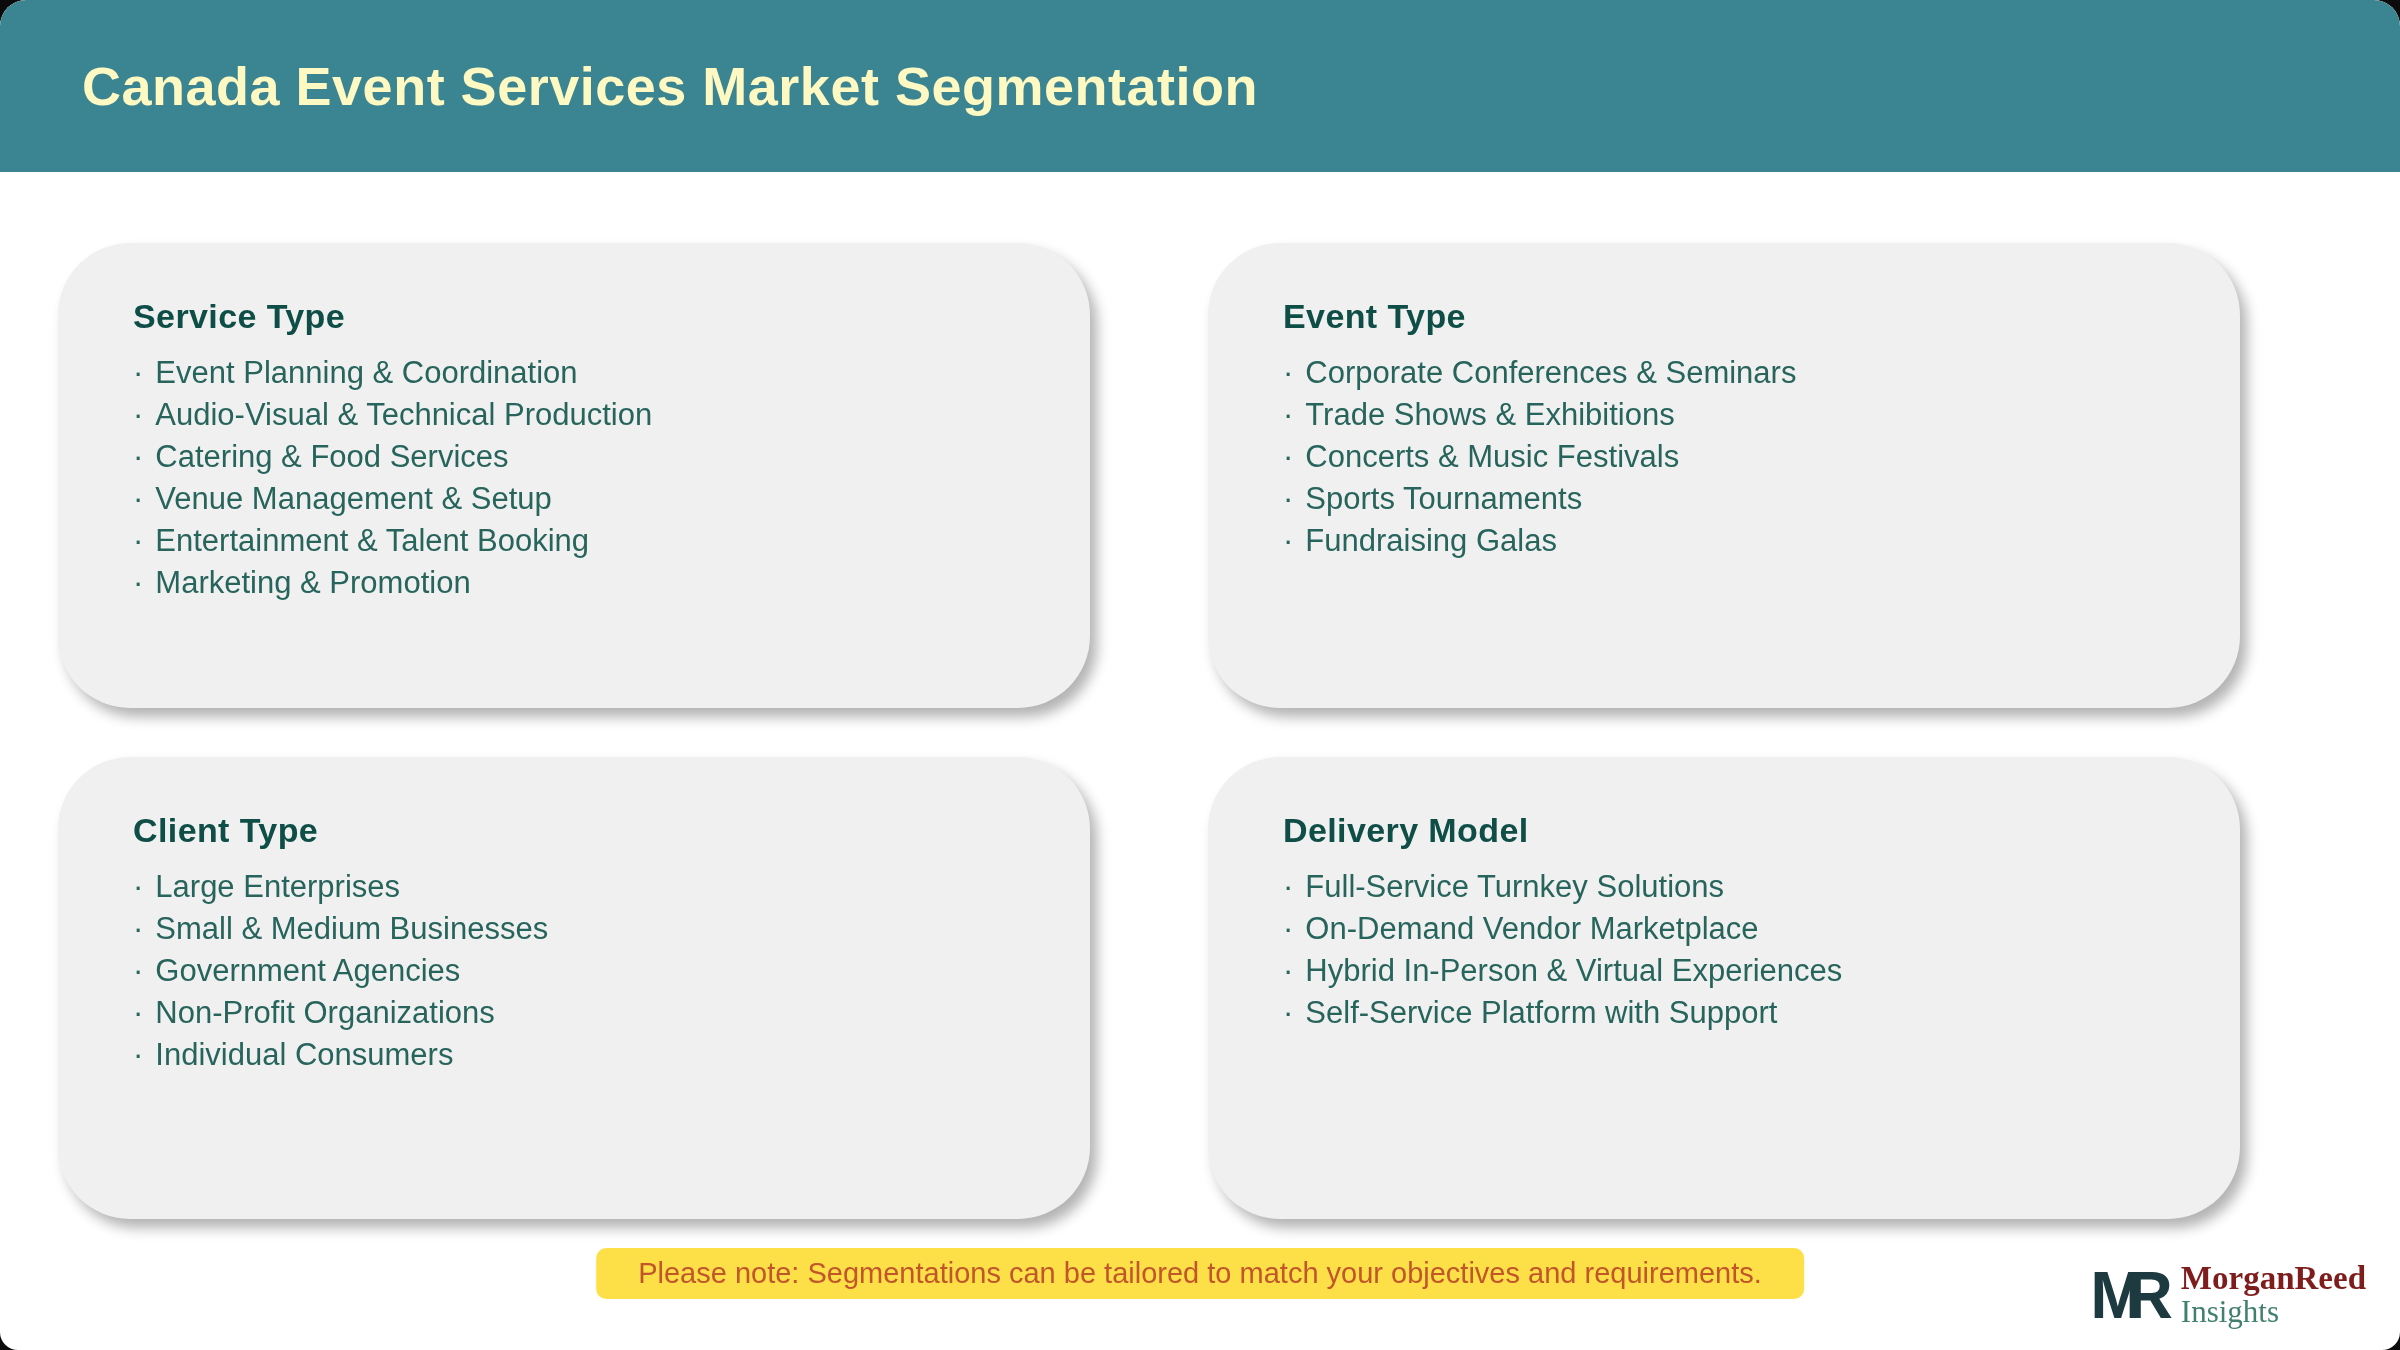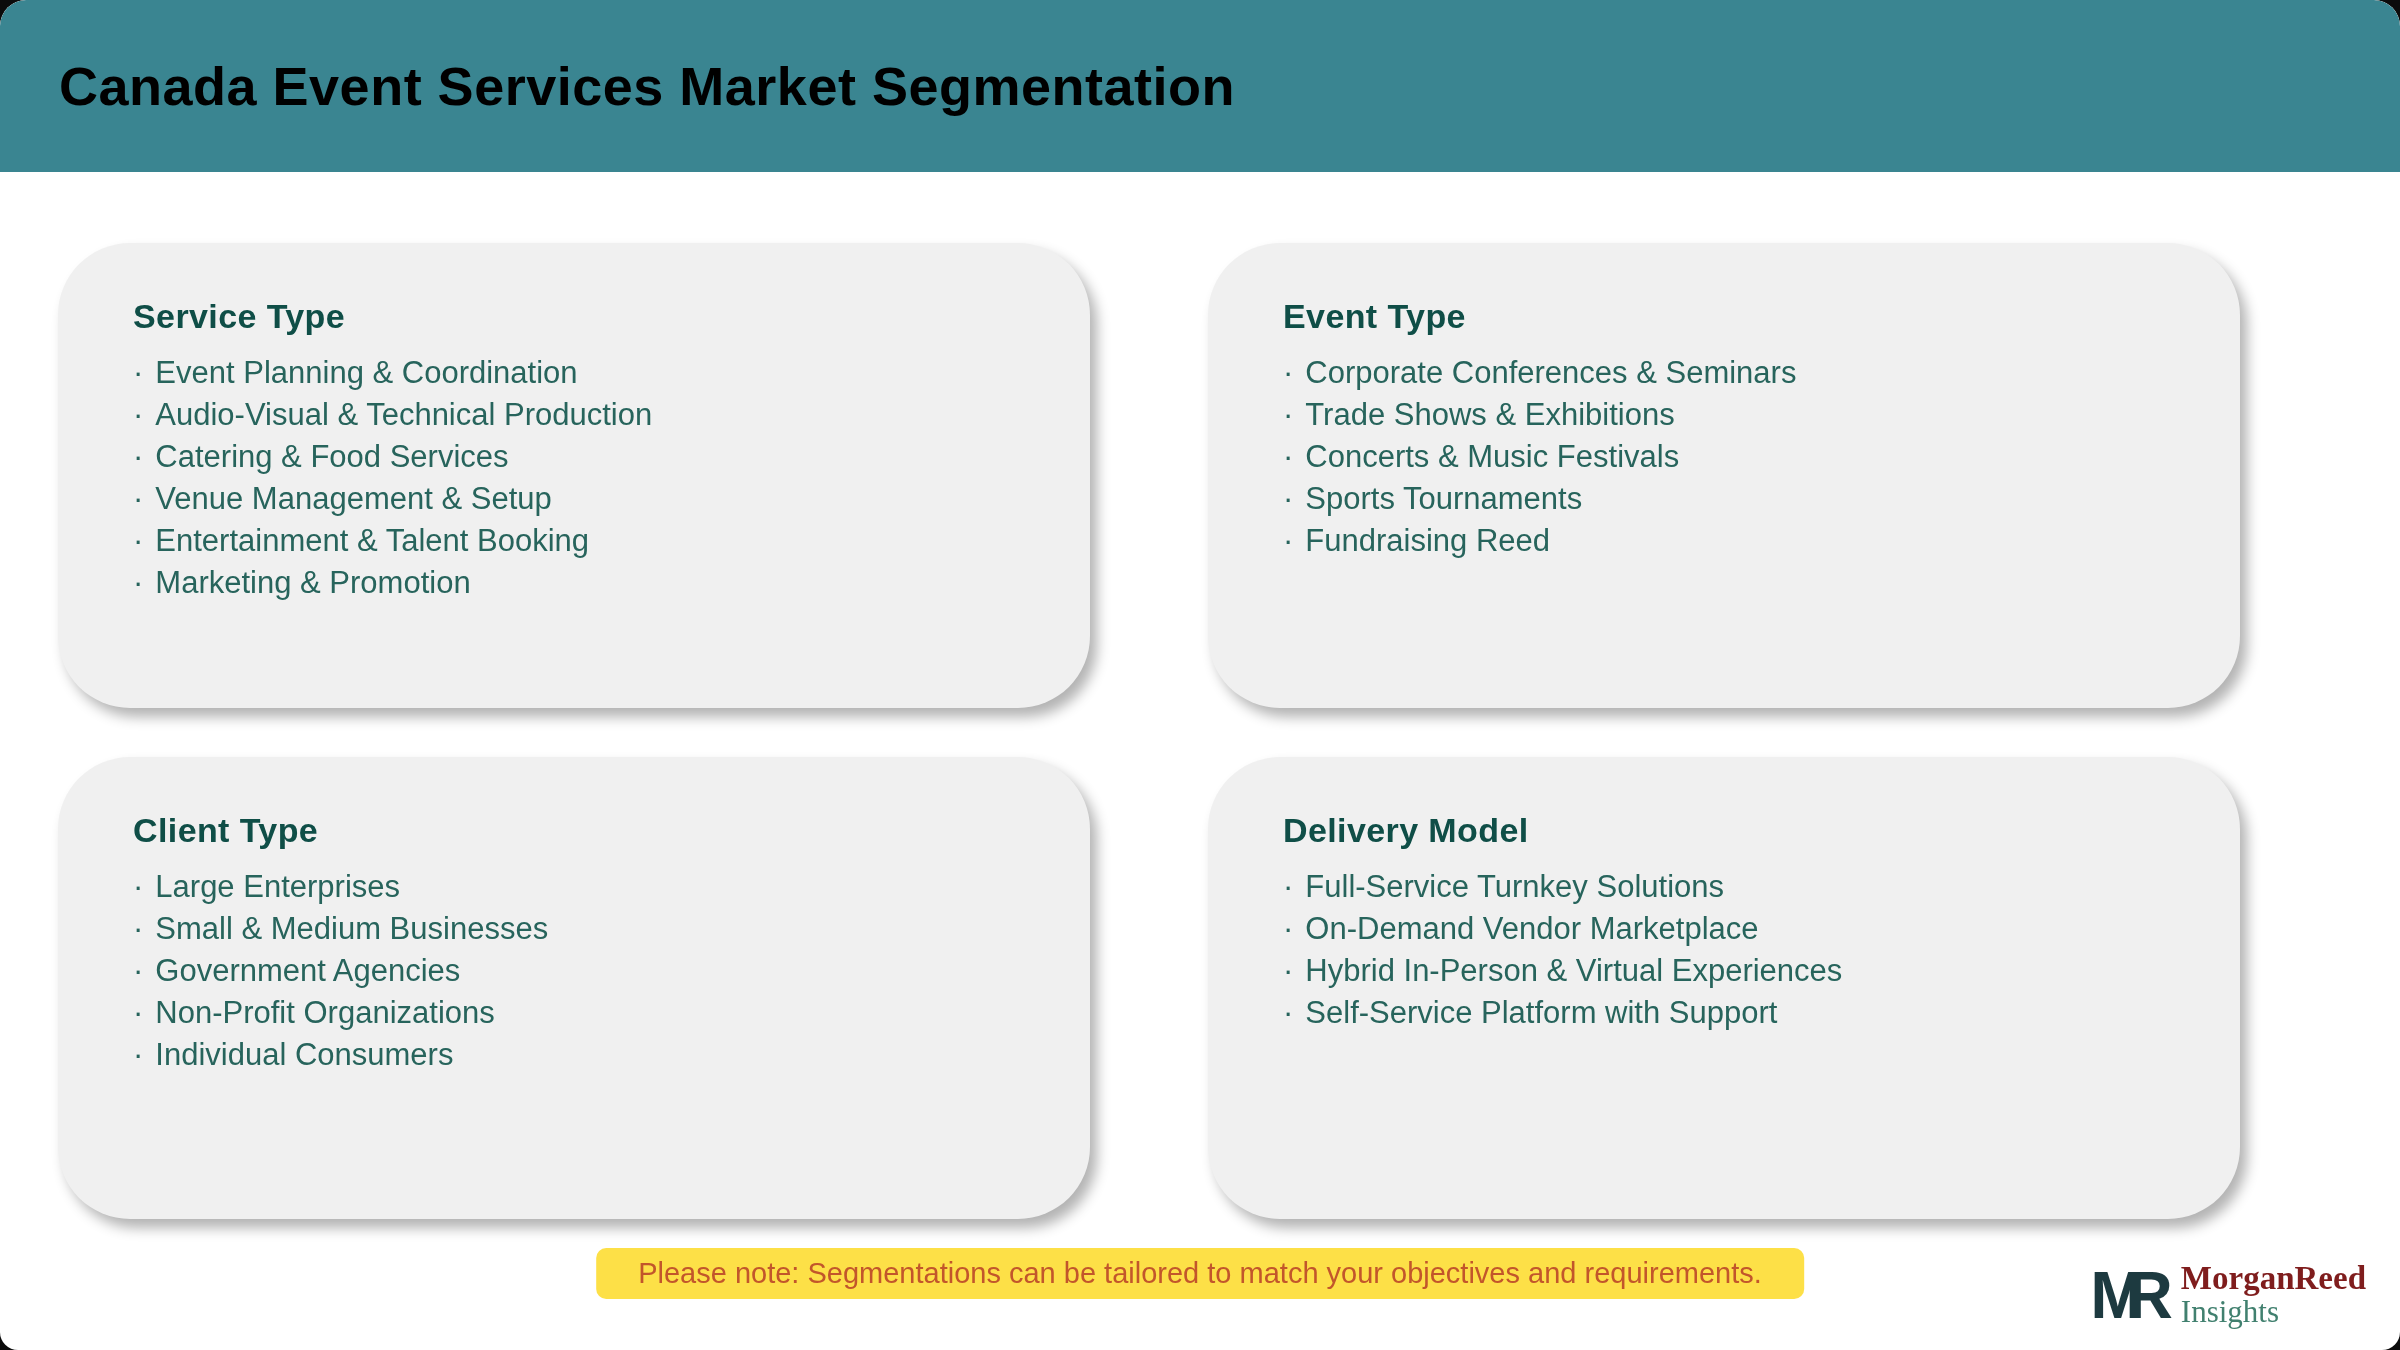--- a/index.html
+++ b/index.html
@@ -21,25 +21,25 @@
   .header-bar {
     position: absolute;
     top: 0; left: 0; right: 0;
     height: 172px;
     background: #3A8591;
     border-radius: 26px 26px 0 0;
     display: flex;
     align-items: center;
   }
   .page-title {
-    margin: 0 0 0 59px;
+    margin: 0 0 0 82px;
     font-size: 54px;
     font-weight: 800;
     letter-spacing: 0.5px;
-    color: #000000;
+    color: #fef9c3;
   }
   .card {
     position: absolute;
     width: 1032px;
     height: 465px;
     background: #F0F0F0;
     border-radius: 72px;
     box-shadow: 7px 9px 13px rgba(0,0,0,0.30);
     padding: 54px 55px 0 75px;
     box-sizing: border-box;
@@ -144,21 +144,21 @@
       </ul>
   </section>
 
   <section class="card" id="card-1">
     <h2 class="card-title">Event Type</h2>
     <ul class="segment-list">
         <li><span class="bullet-dot">·</span><span>Corporate Conferences &amp; Seminars</span></li>
         <li><span class="bullet-dot">·</span><span>Trade Shows &amp; Exhibitions</span></li>
         <li><span class="bullet-dot">·</span><span>Concerts &amp; Music Festivals</span></li>
         <li><span class="bullet-dot">·</span><span>Sports Tournaments</span></li>
-        <li><span class="bullet-dot">·</span><span>Fundraising Reed</span></li>
+        <li><span class="bullet-dot">·</span><span>Fundraising Galas</span></li>
       </ul>
   </section>
 
   <section class="card" id="card-2">
     <h2 class="card-title">Client Type</h2>
     <ul class="segment-list">
         <li><span class="bullet-dot">·</span><span>Large Enterprises</span></li>
         <li><span class="bullet-dot">·</span><span>Small &amp; Medium Businesses</span></li>
         <li><span class="bullet-dot">·</span><span>Government Agencies</span></li>
         <li><span class="bullet-dot">·</span><span>Non-Profit Organizations</span></li>

